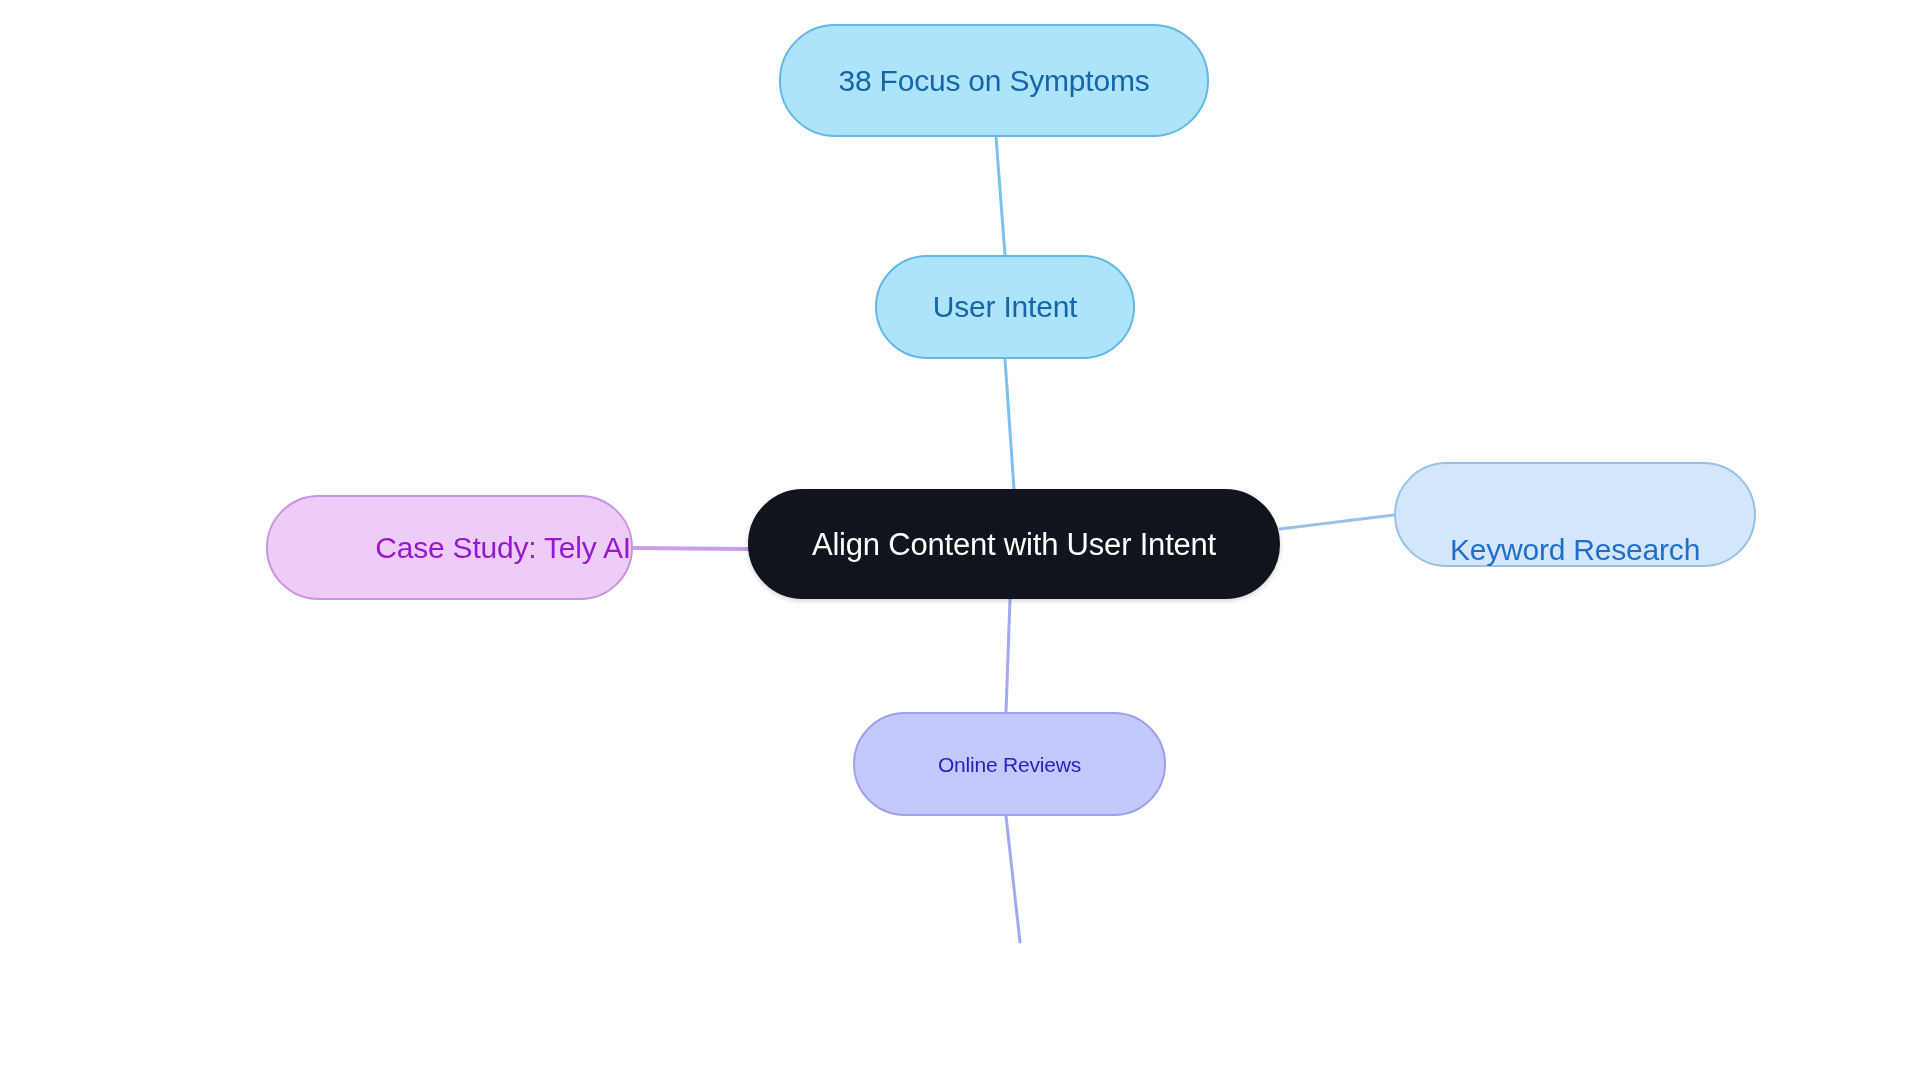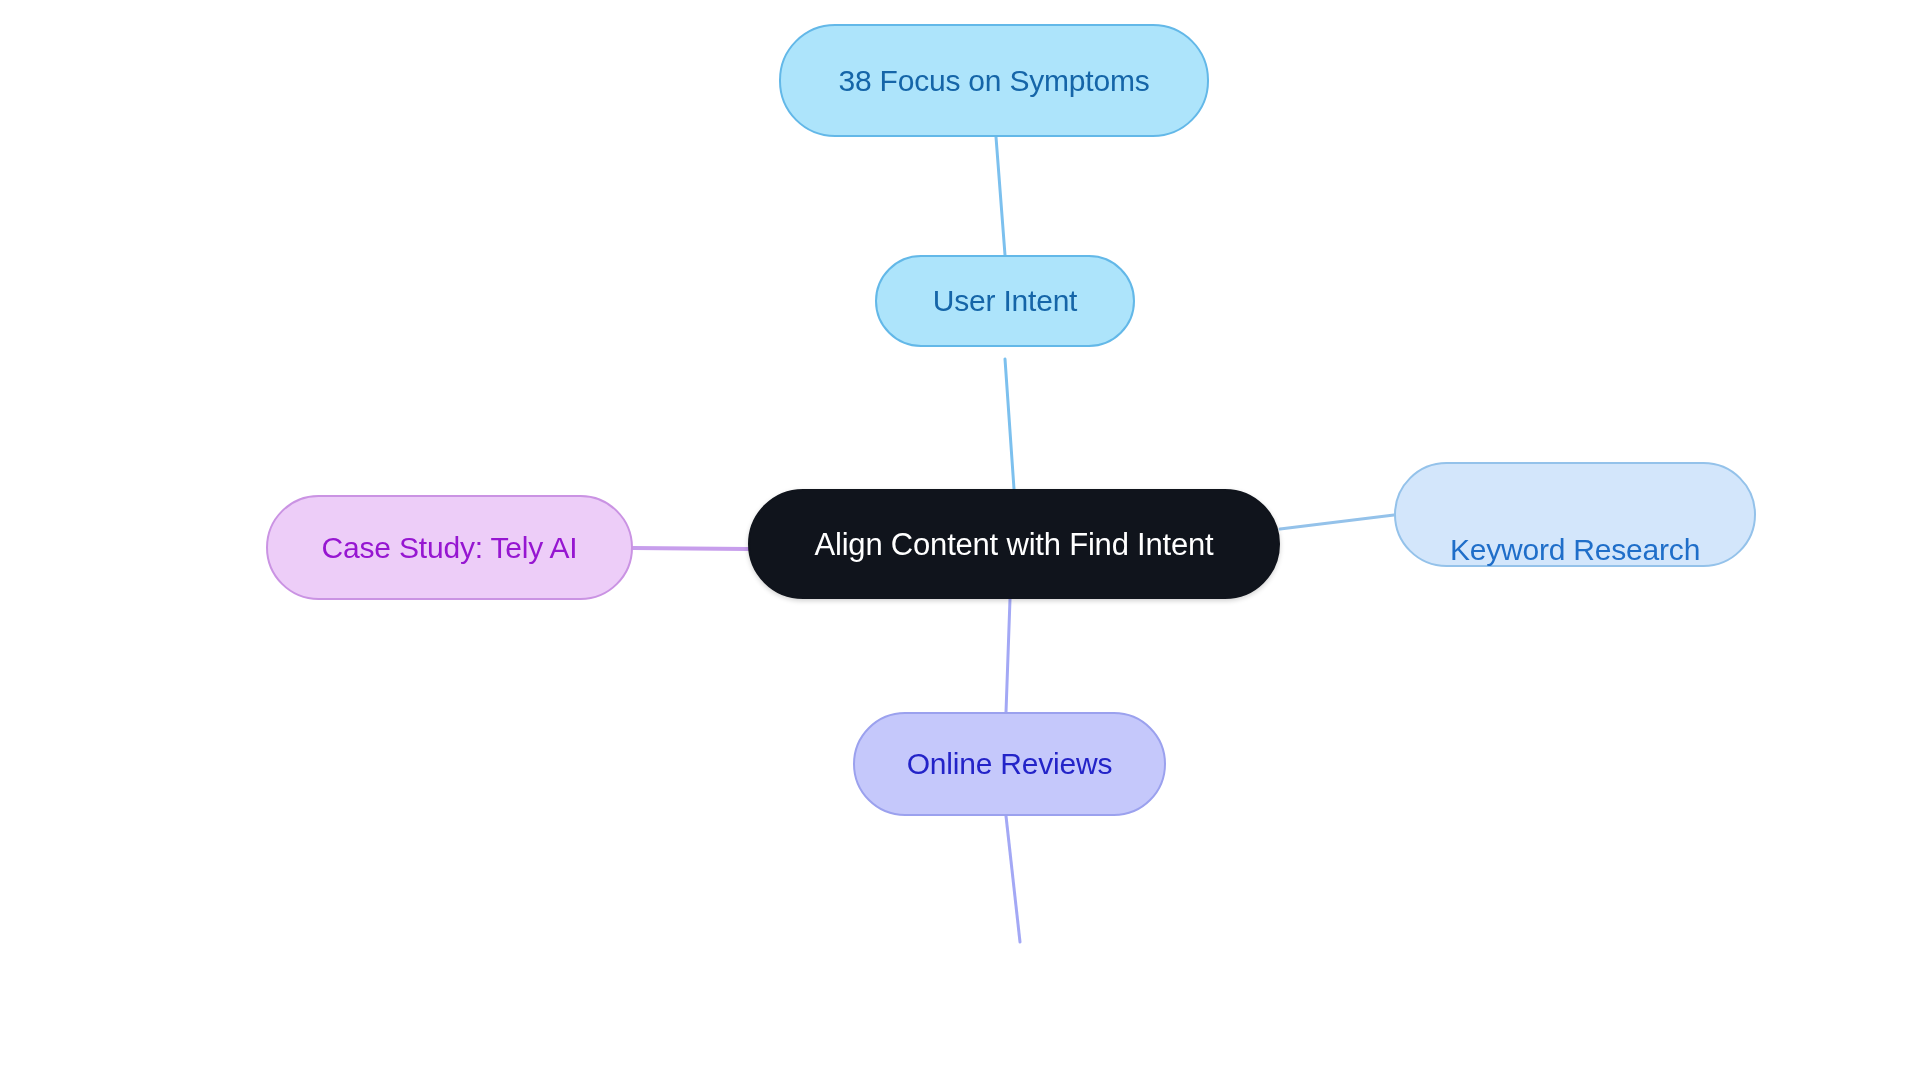--- a/index.html
+++ b/index.html
@@ -69,63 +69,64 @@
     border-radius: 56px;
     font-size: 30px;
     align-items: flex-end;
   }
   
   .node-peri {
     background: #c5c8fb;
     border-color: #9ba1ee;
     color: #2323c8;
     border-radius: 56px;
-    font-size: 30px;
+    font-size: 21px;
   }
   
   .node-violet {
     background: #edcdf8;
     border-color: #ca93e3;
     color: #9616d1;
     border-radius: 56px;
     font-size: 30px;
+    justify-content: flex-end;
   }
 </style>
 </head>
 <body>
 
 <div id="mindmap-canvas">
 
   <svg class="edges" viewBox="0 0 1920 1083">
     <path d="M 966 489 L 957 359" fill="none" stroke="#7cc0ee" stroke-width="3" stroke-linecap="round"></path>
     <path d="M 957 255 L 948 137" fill="none" stroke="#7cc0ee" stroke-width="3" stroke-linecap="round"></path>
     <path d="M 1232 529 L 1346 515" fill="none" stroke="#94c2ea" stroke-width="3" stroke-linecap="round"></path>
     <path d="M 700 549 L 585 548" fill="none" stroke="#c79eec" stroke-width="4" stroke-linecap="round"></path>
     <path d="M 962 599 L 958 712" fill="none" stroke="#a3a8f5" stroke-width="3" stroke-linecap="round"></path>
     <path d="M 958 816 L 972 942" fill="none" stroke="#a3a8f5" stroke-width="3" stroke-linecap="round"></path>
   </svg>
 
   <div class="node node-sky" style="left:731px; top:24px; width:430px; height:113px;">
     <span class="node-label">38 Focus on Symptoms</span>
   </div>
 
-  <div class="node node-sky" style="left:827px; top:255px; width:260px; height:92px;">
+  <div class="node node-sky" style="left:827px; top:255px; width:260px; height:104px;">
     <span class="node-label">User Intent</span>
   </div>
 
   <div class="node node-paleblue" style="left:1346px; top:462px; width:362px; height:105px;">
     <span class="node-label">Keyword Research</span>
   </div>
 
   <div class="node node-violet" style="left:218px; top:495px; width:367px; height:105px;">
     <span class="node-label">Case Study: Tely AI</span>
   </div>
 
   <div class="node node-root" style="left:700px; top:489px; width:532px; height:110px;">
-    <span class="node-label">Align Content with Find Intent</span>
+    <span class="node-label">Align Content with User Intent</span>
   </div>
 
   <div class="node node-peri" style="left:805px; top:712px; width:313px; height:104px;">
     <span class="node-label">Online Reviews</span>
   </div>
 
 
 </div>
 
 </body></html>

